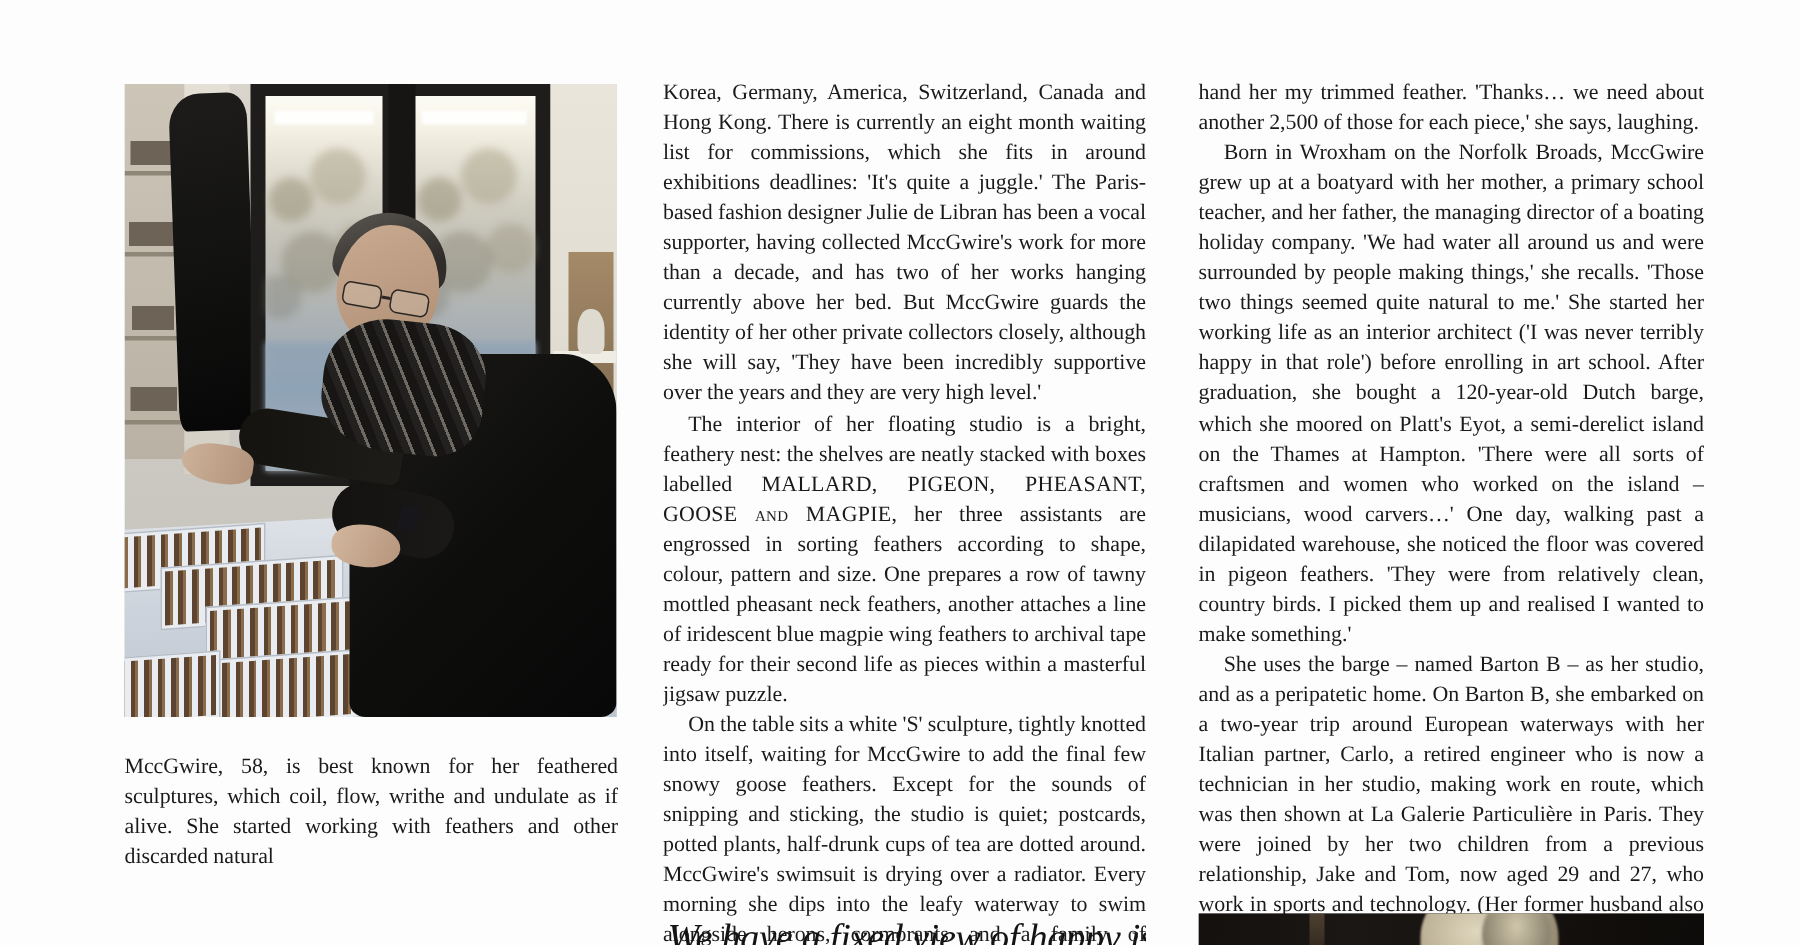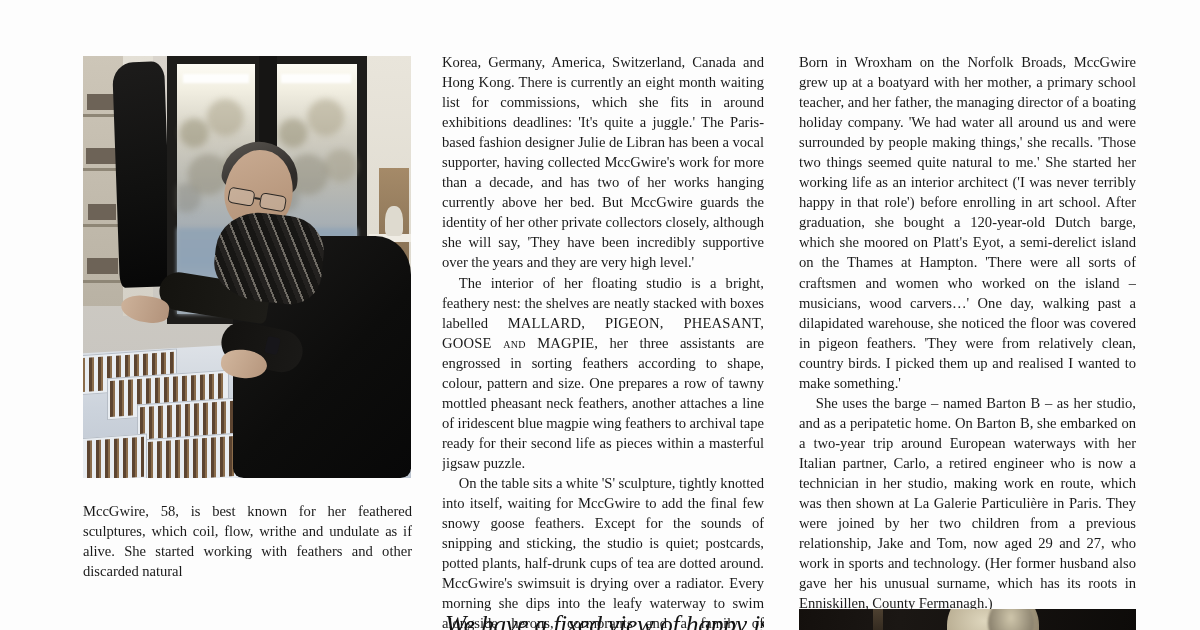--- a/index.html
+++ b/index.html
@@ -424,20 +424,21 @@
       <p><span>The interior of her floating studio is a bright, feathery nest: the shelves are neatly stacked with boxes labelled</span> <span class="smallcaps">MALLARD, PIGEON, PHEASANT, GOOSE and MAGPIE</span><span>, her three assistants are engrossed in sorting feathers according to shape, colour, pattern and size. One prepares a row of tawny mottled pheasant neck feathers, another attaches a line of iridescent blue magpie wing feathers to archival tape ready for their second life as pieces within a masterful jigsaw puzzle.</span></p>
       <p>On the table sits a white 'S' sculpture, tightly knotted into itself, waiting for MccGwire to add the final few snowy goose feathers. Except for the sounds of snipping and sticking, the studio is quiet; postcards, potted plants, half-drunk cups of tea are dotted around. MccGwire's swimsuit is drying over a radiator. Every morning she dips into the leafy waterway to swim alongside herons, cormorants and a family of kingfishers, partly for the endorphin rush, partly 'to keep dementia at bay'.</p>
 
     </div>
 
     <div class="pullquote">We have a fixed view of happy is</div>
   </div>
 
   <div class="col col-3">
     <div class="body-text">
+      <p class="noindent">hand her my trimmed feather. 'Thanks… we need about another 2,500 of those for each piece,' she says, laughing.</p>
       <p>Born in Wroxham on the Norfolk Broads, MccGwire grew up at a boatyard with her mother, a primary school teacher, and her father, the managing director of a boating holiday company. 'We had water all around us and were surrounded by people making things,' she recalls. 'Those two things seemed quite natural to me.' She started her working life as an interior architect ('I was never terribly happy in that role') before enrolling in art school. After graduation, she bought a 120-year-old Dutch barge, which she moored on Platt's Eyot, a semi-derelict island on the Thames at Hampton. 'There were all sorts of craftsmen and women who worked on the island – musicians, wood carvers…' One day, walking past a dilapidated warehouse, she noticed the floor was covered in pigeon feathers. 'They were from relatively clean, country birds. I picked them up and realised I wanted to make something.'</p>
       <p>She uses the barge – named Barton B – as her studio, and as a peripatetic home. On Barton B, she embarked on a two-year trip around European waterways with her Italian partner, Carlo, a retired engineer who is now a technician in her studio, making work en route, which was then shown at La Galerie Particulière in Paris. They were joined by her two children from a previous relationship, Jake and Tom, now aged 29 and 27, who work in sports and technology. (Her former husband also gave her his unusual surname, which has its roots in Enniskillen, County Fermanagh.)</p>
 
     </div>
 
     <div class="photo-secondary">
       <div class="sec-bg"></div>
       <div class="sec-edge"></div>
       <div class="sec-form"></div>
       <div class="sec-form-2"></div>

